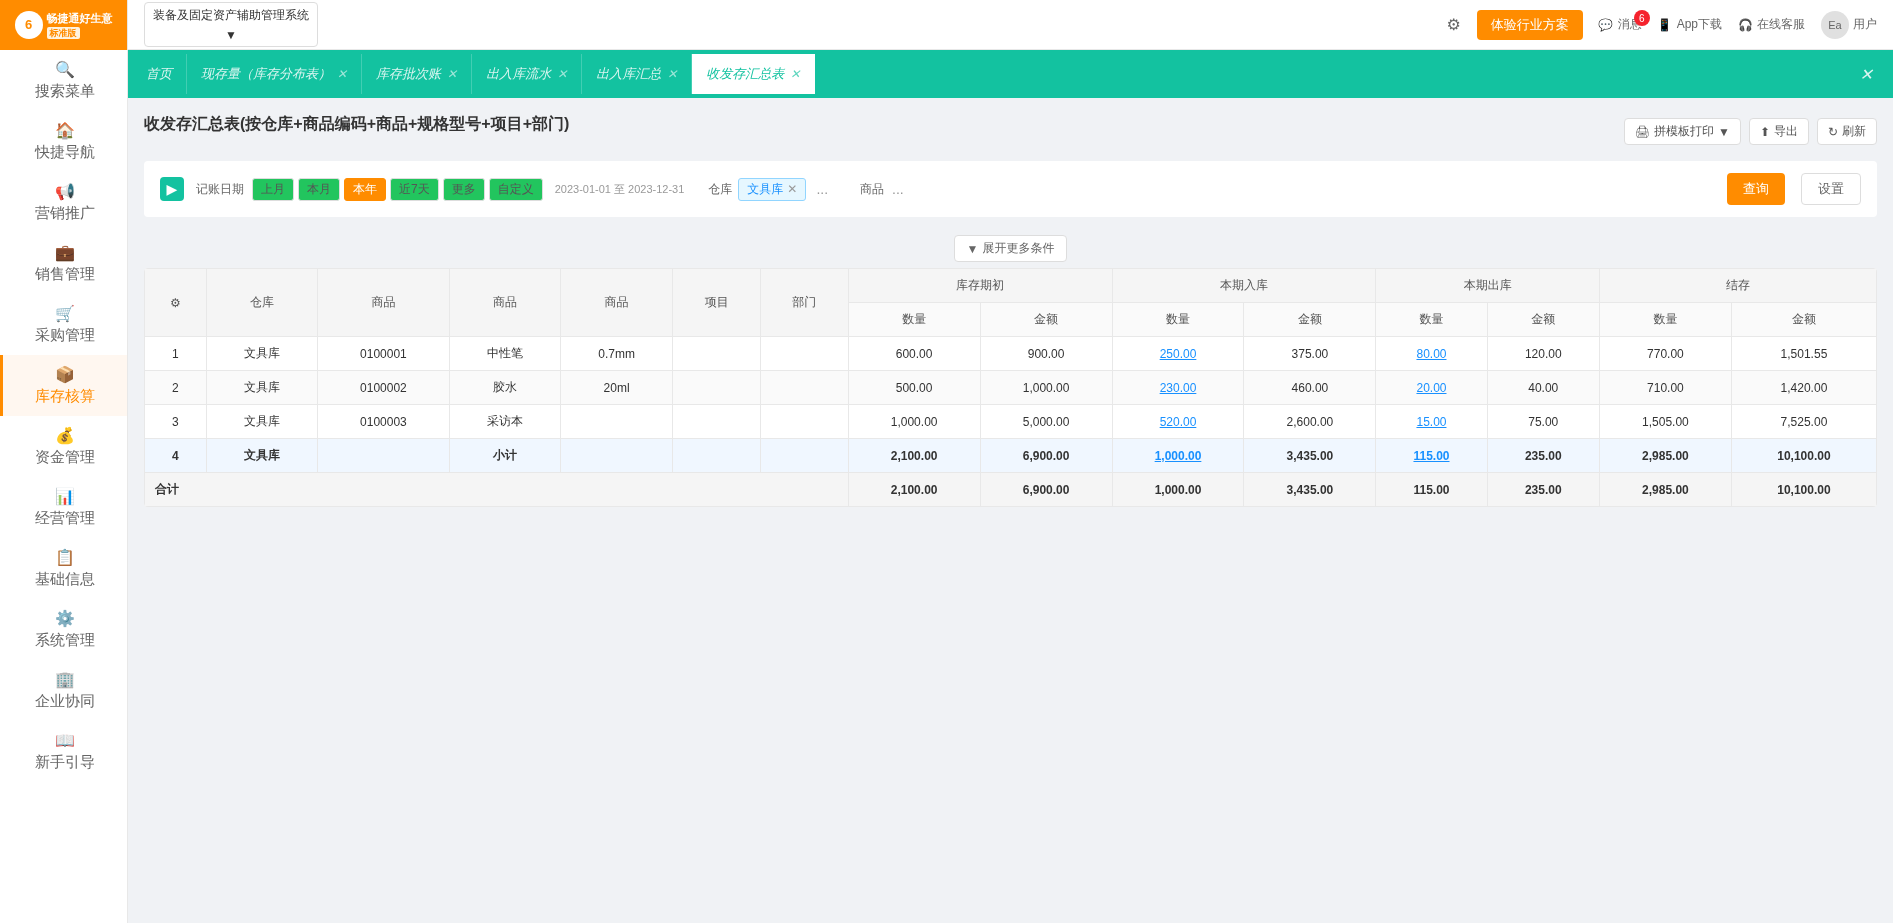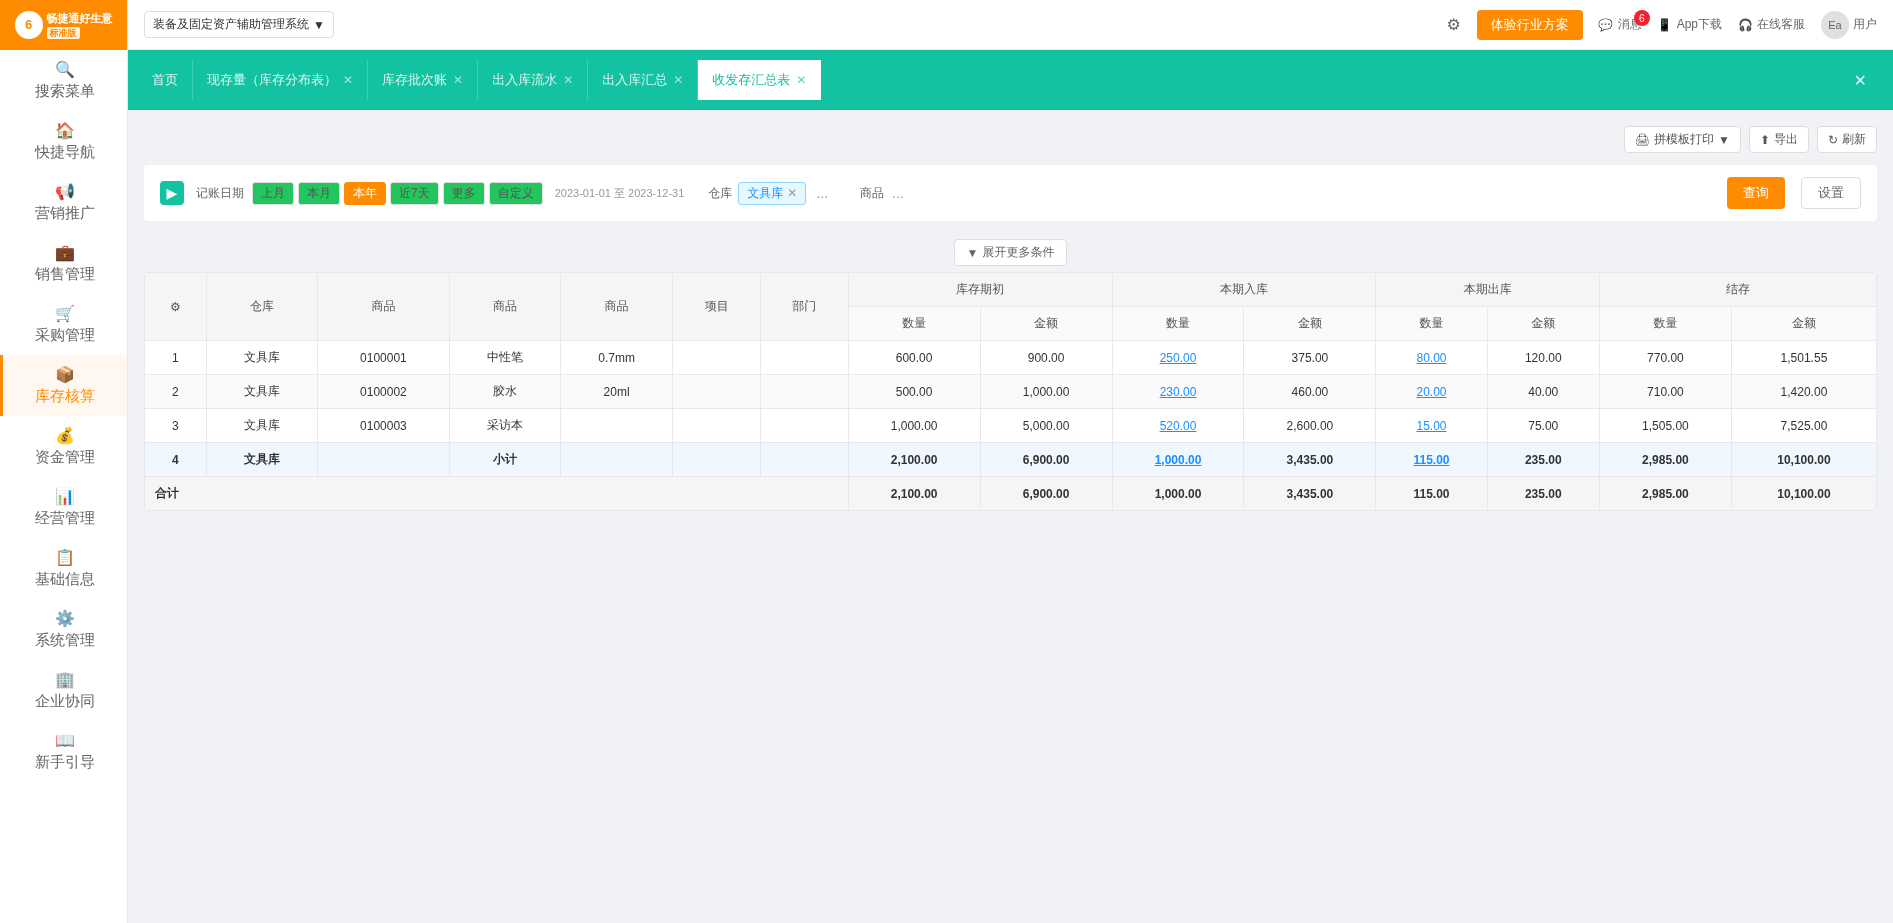--- a/index.html
+++ b/index.html
@@ -15,29 +15,29 @@
     .sidebar-item.active { color: #ff8c00; background: #fff7f0; border-left: 3px solid #ff8c00; }
     .sidebar-item-icon { font-size: 16px; }
     .sidebar-item-label { font-size: 15px; }
 
     
     .main { flex: 1; display: flex; flex-direction: column; overflow: hidden; }
 
     
     .top-header { height: 50px; background: #fff; display: flex; align-items: center; padding: 0 16px; border-bottom: 1px solid #e8e8e8; gap: 16px; }
     .top-header-title { font-size: 13px; color: #333; flex: 1; display: flex; align-items: center; gap: 8px; }
-    .header-dropdown { display: flex; align-items: center; gap: 4px; padding: 4px 8px; border: 1px solid #ddd; border-radius: 4px; cursor: pointer; font-size: 12px; }
+    .header-dropdown { display: flex; align-items: center; gap: 4px; padding: 4px 8px; border: 1px solid #ddd; border-radius: 4px; cursor: pointer; font-size: 12px; flex-direction: column; }
     .header-btn-trial { background: #ff8c00; color: #fff; border: none; border-radius: 4px; padding: 6px 14px; cursor: pointer; font-size: 13px; }
     .header-right { display: flex; align-items: center; gap: 16px; color: #666; font-size: 12px; }
     .header-right-item { display: flex; align-items: center; gap: 4px; cursor: pointer; position: relative; }
     .badge { background: #f5222d; color: #fff; border-radius: 50%; width: 16px; height: 16px; font-size: 10px; display: flex; align-items: center; justify-content: center; position: absolute; top: -6px; right: -8px; }
     .user-avatar { width: 28px; height: 28px; background: #e0e0e0; border-radius: 50%; display: flex; align-items: center; justify-content: center; color: #666; font-size: 11px; }
 
     
-    .tab-bar { background: #13c2a0; display: flex; align-items: center; padding: 10px; min-height: 40px; }
+    .tab-bar { background: #13c2a0; display: flex; align-items: center; padding: 4px; min-height: 40px; font-style: italic; }
     .tab-item { display: flex; align-items: center; padding: 0 14px; height: 40px; cursor: pointer; color: rgba(255,255,255,0.85); font-size: 13px; gap: 6px; border-right: 1px solid rgba(255,255,255,0.2); }
     .tab-item.active { background: #fff; color: #13c2a0; font-weight: 500; }
     .tab-close { font-size: 12px; opacity: 0.7; }
     .tab-bar-close { margin-left: auto; padding: 0 16px; color: rgba(255,255,255,0.85); cursor: pointer; font-size: 16px; }
 
     
     .page-content { flex: 1; overflow-y: auto; padding: 16px; background: #f0f2f5; }
 
     
     .page-title { font-size: 16px; font-weight: bold; color: #333; margin-bottom: 14px; }
@@ -214,20 +214,21 @@
       <div class="tab-item active">
         <span>收发存汇总表</span>
         <span class="tab-close">✕</span>
       </div>
       <div class="tab-bar-close">✕</div>
   </div>
 
   <div class="page-content">
 
     <div class="page-top-row">
+      <div class="page-title">收发存汇总表(按仓库+商品编码+商品+规格型号+项目+部门)</div>
       <div class="page-header-actions">
         <button class="btn-print">
           <span>🖨</span>
           <span>拼模板打印</span>
           <span>▼</span>
         </button>
         <button class="btn-export">
           <span>⬆</span>
           <span>导出</span>
         </button>

